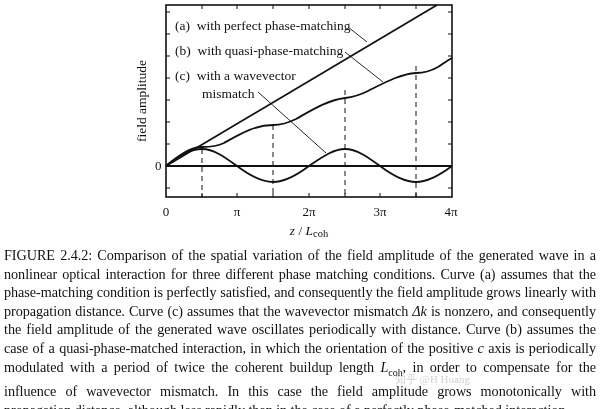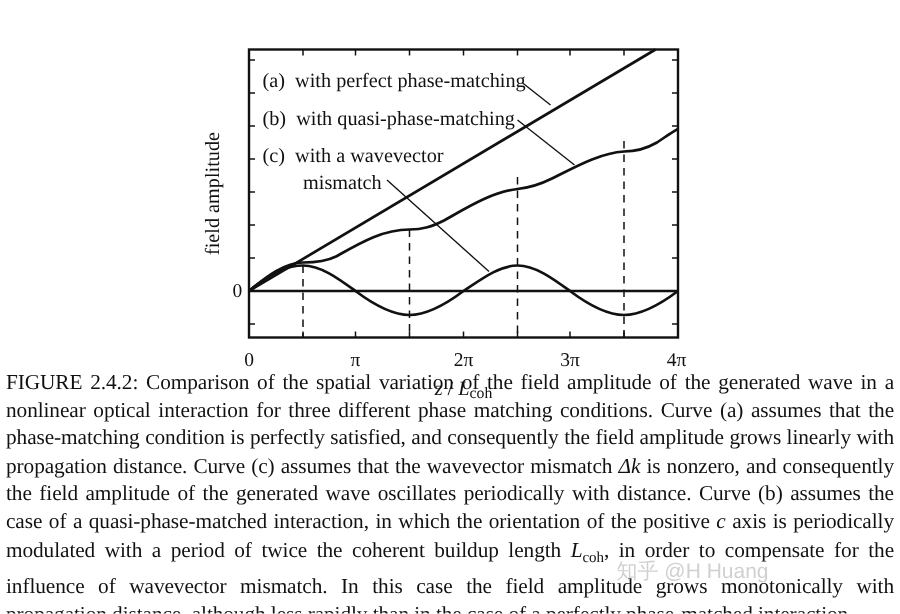--- a/index.html
+++ b/index.html
@@ -1,23 +1,23 @@
 <!DOCTYPE html>
 <html><head>
 <meta charset="utf-8">
 <style>
   html, body { margin:0; padding:0; background:#ffffff; }
   body { width:600px; height:409px; position:relative; overflow:hidden; font-family:"Liberation Serif", "DejaVu Serif", serif; color:#111; }
-  #figure { position:absolute; left:0; top:0; width:516px; height:240px;margin-top:28px; }
+  #figure { position:absolute; left:0; top:0; width:516px; height:240px; }
   #figure svg { position:absolute; left:0; top:0; }
   .tick-label { font-family:"Liberation Serif", serif; font-size:13px; fill:#111; }
   .annot { font-family:"Liberation Serif", serif; font-size:13.5px; fill:#111; }
   #caption { position:absolute; left:4px; top:246px; width:592px; font-size:14.2px; line-height:18.6px; text-align:justify; text-align-last:left; letter-spacing:-0.05px; }
   #caption .fig-num { }
-  .watermark { position:absolute; left:411px; top:372px; font-family:Liberation Sans, sans-serif; font-size:14px; color:rgba(150,150,150,0.45); pointer-events:none; }
+  .watermark { position:absolute; left:395px; top:372px; font-family:Liberation Serif, serif; font-size:11px; color:rgba(150,150,150,0.45); pointer-events:none; }
 </style>
 </head>
 <body>
 
 <div id="figure">
   <svg width="600" height="240" viewBox="0 0 600 240">
 
     <rect x="166" y="5" width="286" height="192" fill="none" stroke="#111" stroke-width="1.6"></rect>
 
     <g stroke="#111" stroke-width="1">

